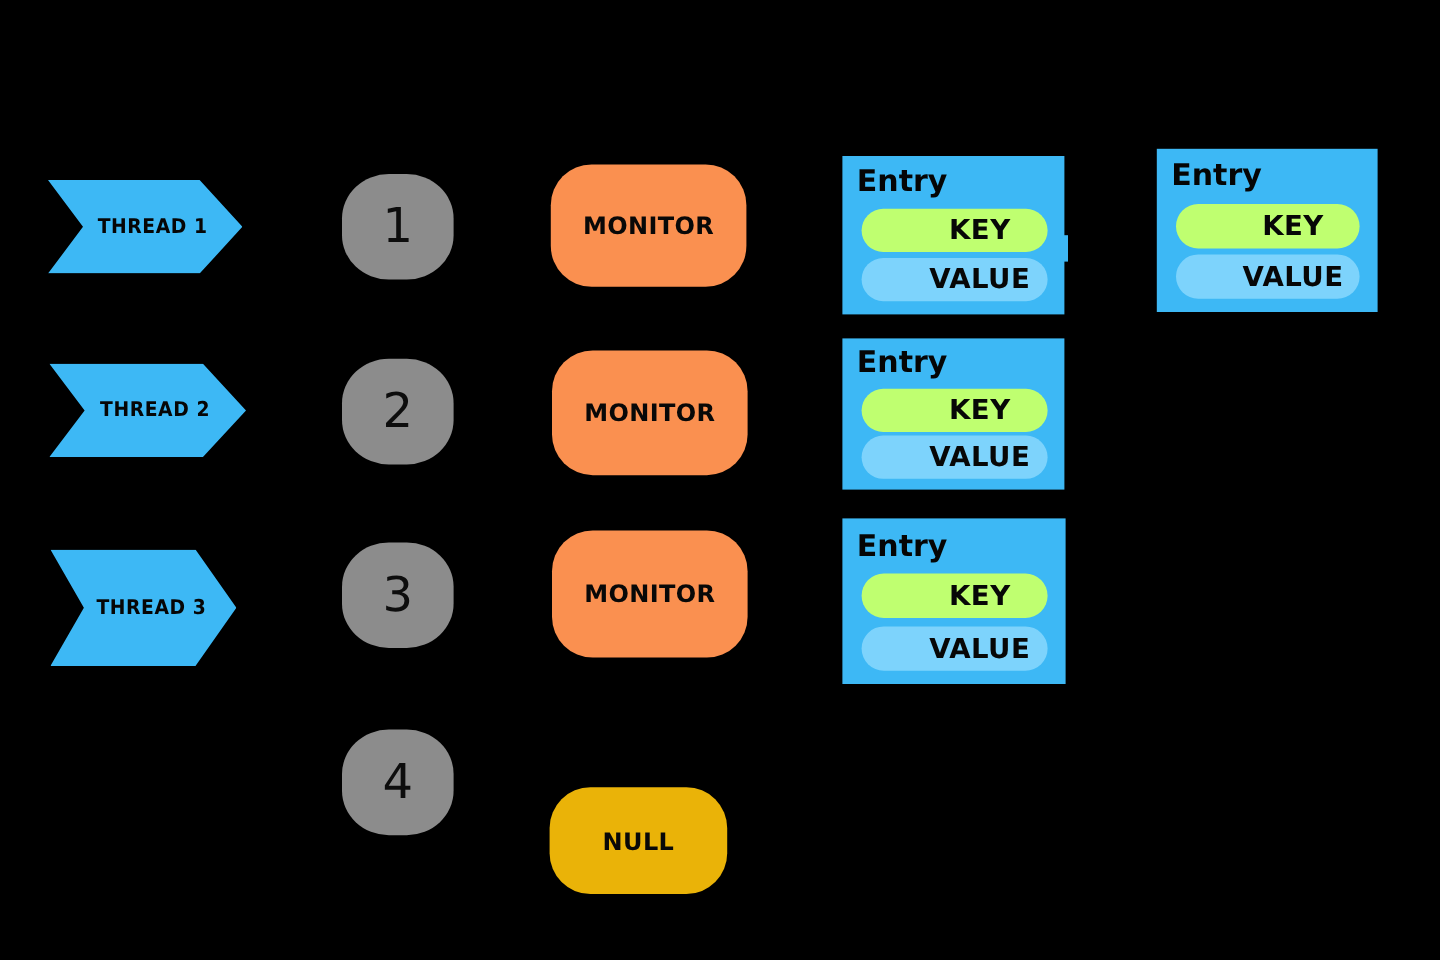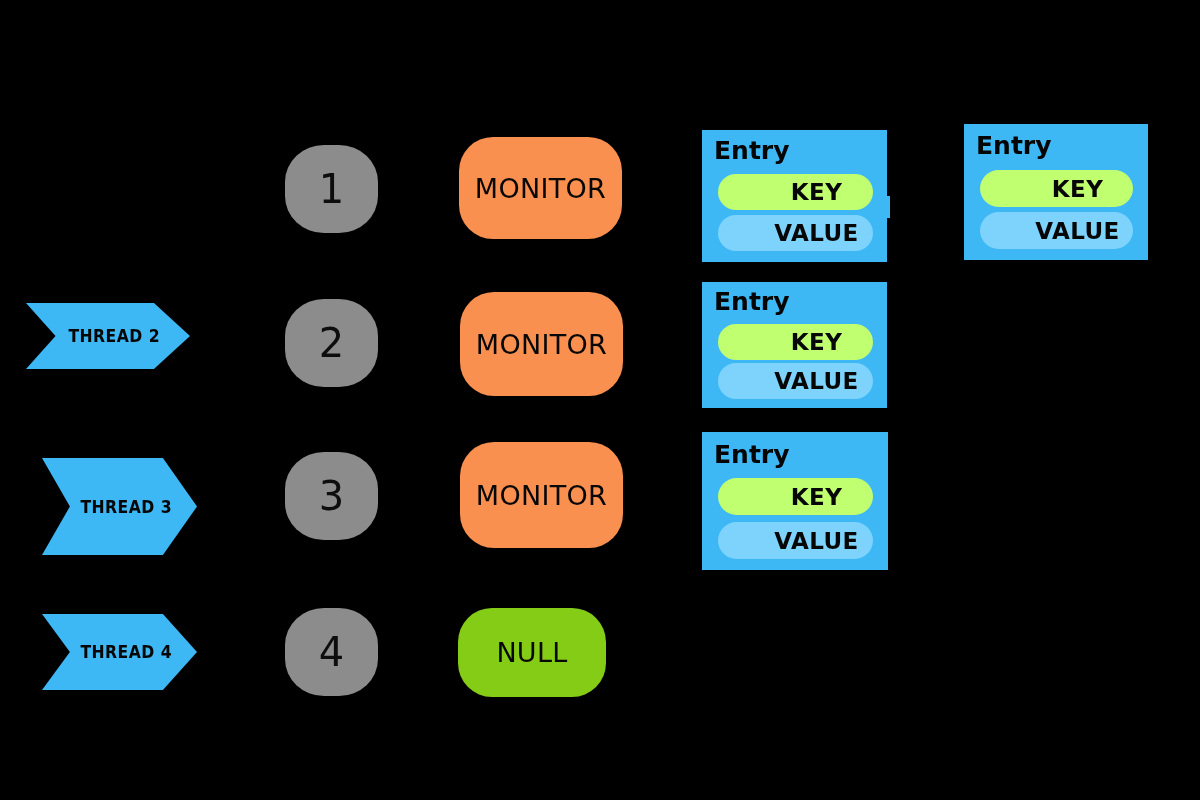--- a/index.html
+++ b/index.html
@@ -56,26 +56,26 @@
 
   
   .state-box {
     position: absolute;
     display: flex;
     align-items: center;
     justify-content: center;
     border-radius: 34px;
   }
   .state-box.monitor { background: #FA9050; }
-  .state-box.nullbox { background: #84cc16; }
+  .state-box.nullbox { background: #eab308; margin-top: 48px; }
   .state-label {
     color: #080808;
     font-family: "DejaVu Sans", sans-serif;
-    font-weight: normal;
-    font-size: 27px;
+    font-weight: bold;
+    font-size: 20px;
     letter-spacing: 0.3px;
     white-space: nowrap;
   }
 
   
   .entry-card {
     position: absolute;
     background: #3DB8F5;
     box-sizing: border-box;
   }
@@ -110,20 +110,23 @@
   .sliver {
     position: absolute;
     background: #3DB8F5;
   }
 </style>
 </head>
 <body>
 
 <div id="canvas">
 
+  <div class="thread-chevron" style="left:40px; top:150px; width:162px; height:78px;">
+    <span class="thread-label">THREAD 1</span>
+  </div>
 
   <div class="num-blob" style="left:285px; top:145px; width:93px; height:88px;">
     <span class="num-label">1</span>
   </div>
 
   <div class="state-box monitor" style="left:459px; top:137px; width:163px; height:102px;">
     <span class="state-label">MONITOR</span>
   </div>
 
   <div class="entry-card" style="left:702px; top:130px; width:185px; height:132px;">
@@ -141,21 +144,21 @@
   <div class="entry-card" style="left:964px; top:124px; width:184px; height:136px;">
     <span class="entry-title" style="left:12px; top:9px;">Entry</span>
     <div class="pill key" style="left:16px; top:46px; width:153px; height:37px;">
       <span class="pill-label">KEY</span>
     </div>
     <div class="pill value" style="left:16px; top:88px; width:153px; height:37px;">
       <span class="pill-label">VALUE</span>
     </div>
   </div>
 
-  <div class="thread-chevron" style="left:26px; top:303px; width:164px; height:66px;">
+  <div class="thread-chevron" style="left:41px; top:303px; width:164px; height:78px;">
     <span class="thread-label">THREAD 2</span>
   </div>
 
   <div class="num-blob" style="left:285px; top:299px; width:93px; height:88px;">
     <span class="num-label">2</span>
   </div>
 
   <div class="state-box monitor" style="left:460px; top:292px; width:163px; height:104px;">
     <span class="state-label">MONITOR</span>
   </div>
@@ -185,23 +188,20 @@
   <div class="entry-card" style="left:702px; top:432px; width:186px; height:138px;">
     <span class="entry-title" style="left:12px; top:10px;">Entry</span>
     <div class="pill key" style="left:16px; top:46px; width:155px; height:37px;">
       <span class="pill-label">KEY</span>
     </div>
     <div class="pill value" style="left:16px; top:90px; width:155px; height:37px;">
       <span class="pill-label">VALUE</span>
     </div>
   </div>
 
-  <div class="thread-chevron" style="left:42px; top:614px; width:155px; height:76px;">
-    <span class="thread-label">THREAD 4</span>
-  </div>
 
   <div class="num-blob" style="left:285px; top:608px; width:93px; height:88px;">
     <span class="num-label">4</span>
   </div>
 
   <div class="state-box nullbox" style="left:458px; top:608px; width:148px; height:89px;">
     <span class="state-label">NULL</span>
   </div>
 
 </div>

